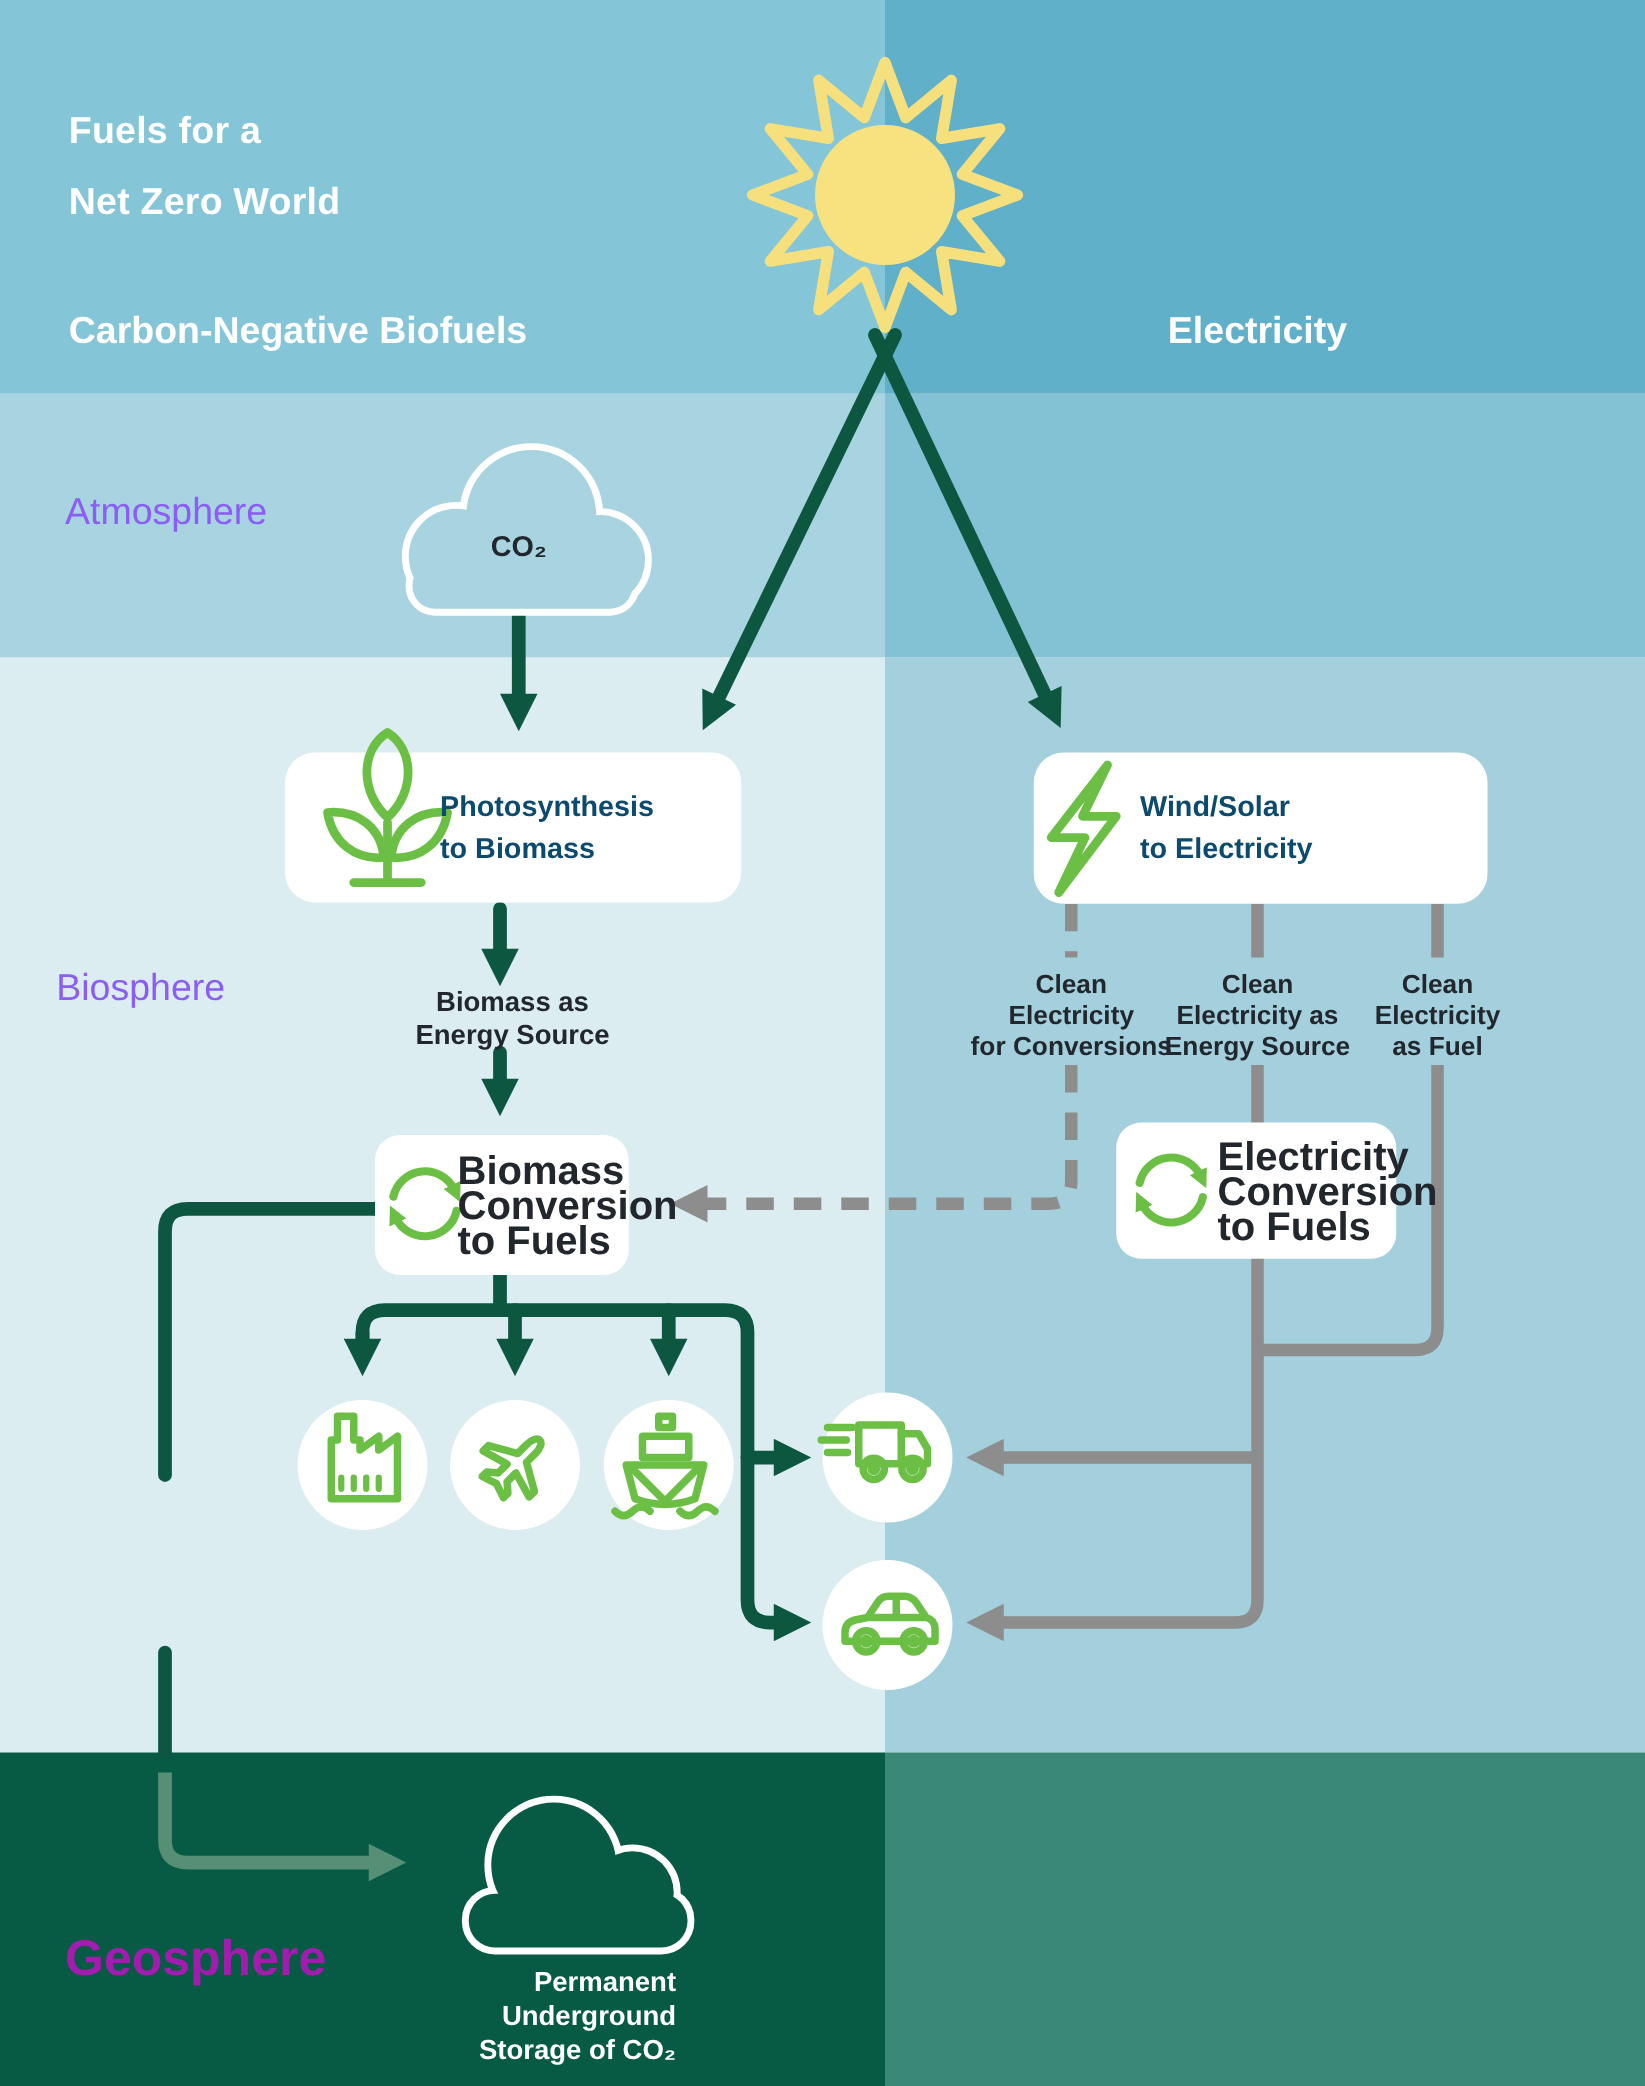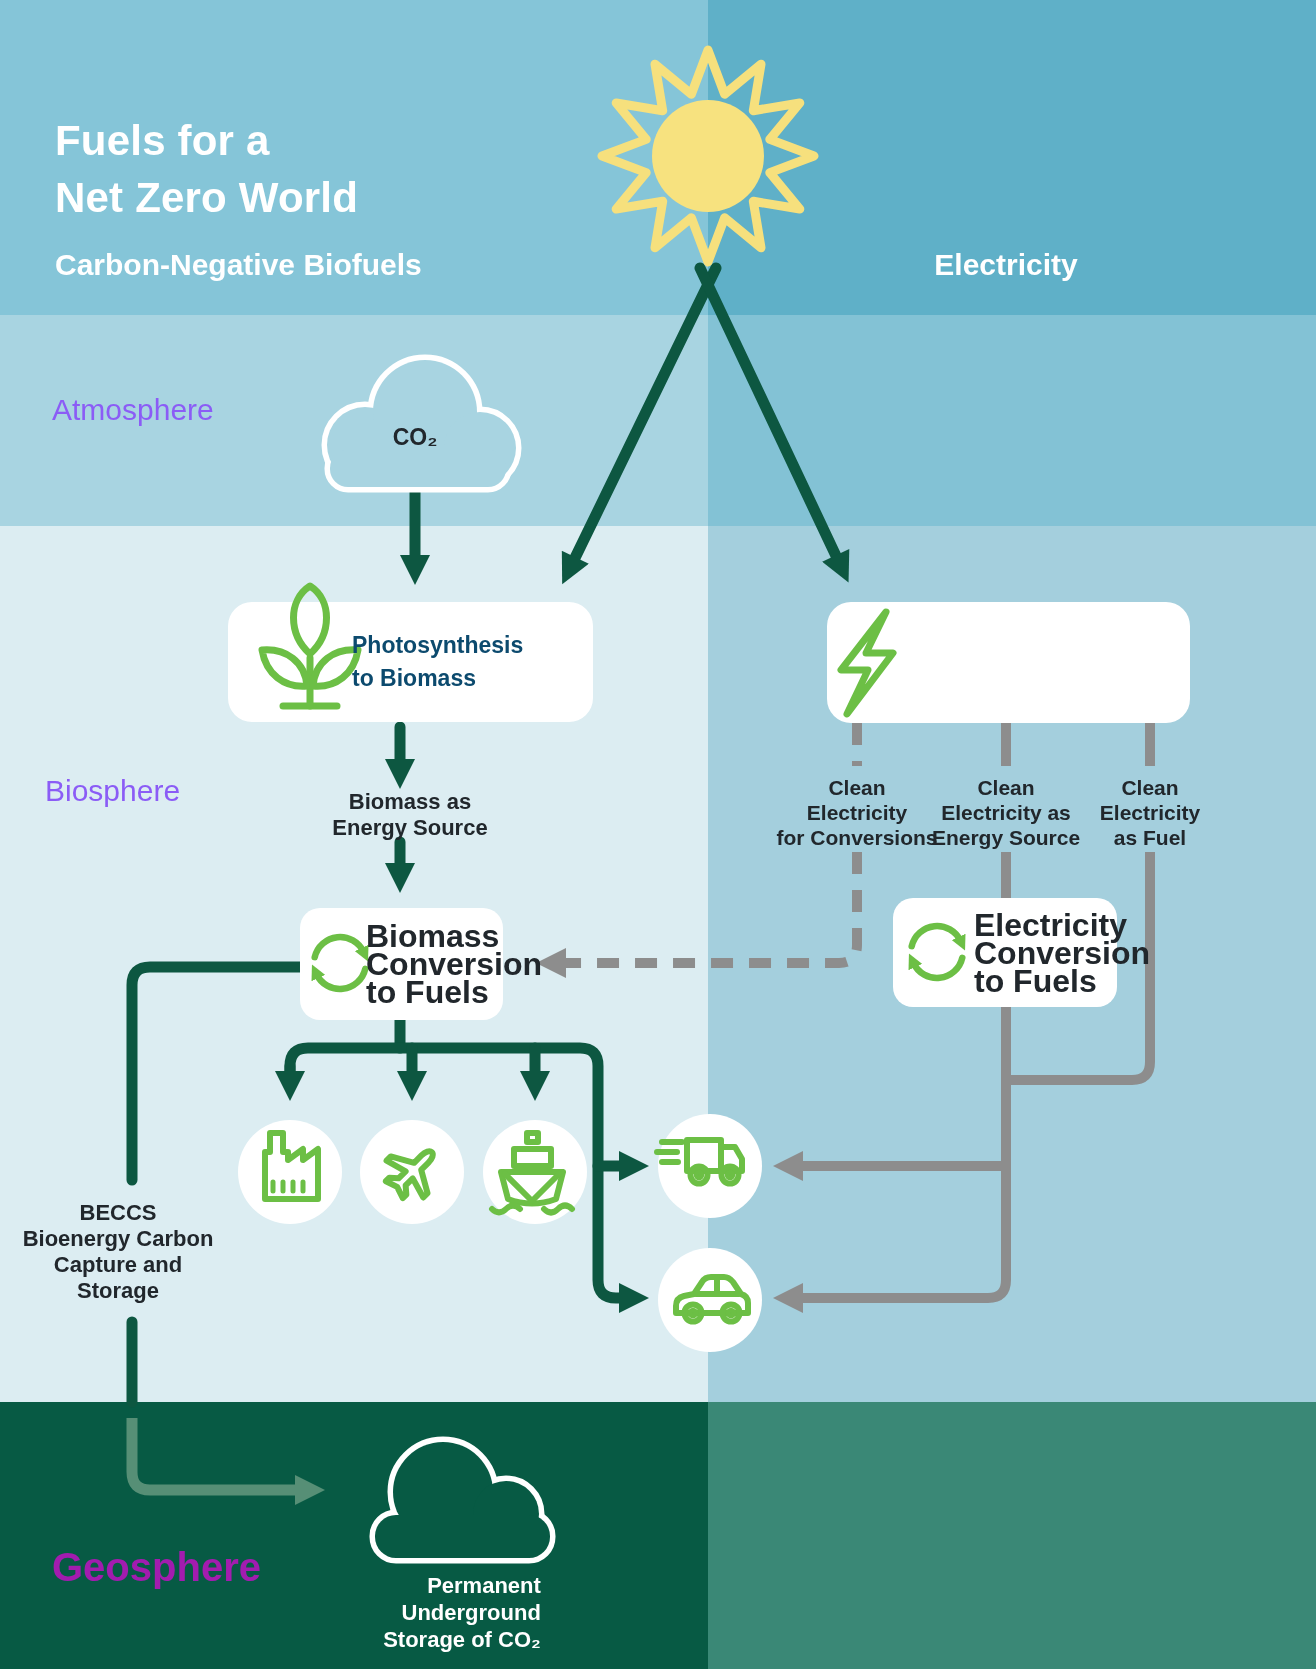--- a/index.html
+++ b/index.html
@@ -12,21 +12,21 @@
   .bg-header-right { left:708px;top:0;   width:608px; height:315px; background:#5fb0c8; }
   .bg-atmo-left    { left:0;   top:315px;width:708px; height:211px; background:#a8d4e1; }
   .bg-atmo-right   { left:708px;top:315px;width:608px;height:211px; background:#83c2d5; }
   .bg-bio-left     { left:0;   top:526px;width:708px; height:876px; background:#dcedf2; }
   .bg-bio-right    { left:708px;top:526px;width:608px;height:876px; background:#a4cfdd; }
   .bg-geo-left     { left:0;   top:1402px;width:708px;height:267px; background:#075a44; }
   .bg-geo-right    { left:708px;top:1402px;width:608px;height:267px;background:#3a8876; }
   svg.overlay { position:absolute; left:0; top:0; }
   .txt { position:absolute; white-space:pre-line; }
   .tc  { transform:translateX(-50%); text-align:center; }
-  .title { left:55px; top:76px; font-size:42px; line-height:57px; font-weight:700; color:#ffffff; letter-spacing:0.2px;margin-top:36px; }
+  .title { left:55px; top:76px; font-size:30px; line-height:57px; font-weight:700; color:#ffffff; letter-spacing:0.2px; }
   .col-label { font-size:30px; font-weight:700; color:#ffffff; }
   .band-label { font-size:30px; font-weight:400; color:#8b5cf6; }
   .band-label-white { font-size:40px; font-weight:700; color:#a21caf; }
   .box-text { font-size:23px; line-height:33px; font-weight:700; color:#0c4a6e; }
   .box-text-sm { font-size:32px; line-height:28px; font-weight:700; color:#21272c; }
   .flow-label { font-size:21px; line-height:25px; font-weight:700; color:#21272c; }
   .flow-label-md { font-size:22px; line-height:26px; font-weight:700; color:#21272c; }
   .storage-label { font-size:22px; line-height:27px; font-weight:700; color:#ffffff; }
   .co2-label { font-size:23px; font-weight:700; color:#21272c;text-align:right; }
 </style>
@@ -194,40 +194,38 @@
   <div class="txt col-label tc" style="left:1006px; top:248px;">Electricity</div>
 
   <div class="txt band-label" style="left:52px; top:393px;">Atmosphere</div>
   <div class="txt band-label" style="left:45px; top:774px;">Biosphere</div>
   <div class="txt band-label-white" style="left:52px; top:1545px;">Geosphere</div>
 
   <div class="txt co2-label tc" style="left:415px; top:424px;">CO₂</div>
 
   <div class="txt box-text" style="left:352px; top:629px;">Photosynthesis
 to Biomass</div>
+  <div class="txt box-text" style="left:912px; top:629px;">Wind/Solar
+to Electricity</div>
   <div class="txt box-text-sm" style="left:366px; top:922px;">Biomass
 Conversion
 to Fuels</div>
   <div class="txt box-text-sm" style="left:974px; top:911px;">Electricity
 Conversion
 to Fuels</div>
 
   <div class="txt flow-label-md tc" style="left:410px; top:789px;">Biomass as
 Energy Source</div>
   <div class="txt flow-label tc" style="left:857px; top:775px;">Clean
 Electricity
 for Conversions</div>
   <div class="txt flow-label tc" style="left:1006px; top:775px;">Clean
 Electricity as
 Energy Source</div>
   <div class="txt flow-label tc" style="left:1150px; top:775px;">Clean
 Electricity
 as Fuel</div>
 
-  <div class="txt flow-label-md tc" style="left:118px; top:1200px;">BECCS
-Bioenergy Carbon
-Capture and
-Storage</div>
   <div class="txt storage-label tc" style="left:462px; top:1572px;text-align:right;">Permanent
 Underground
 Storage of CO₂</div>
 
 </div>
 
 </body></html>

